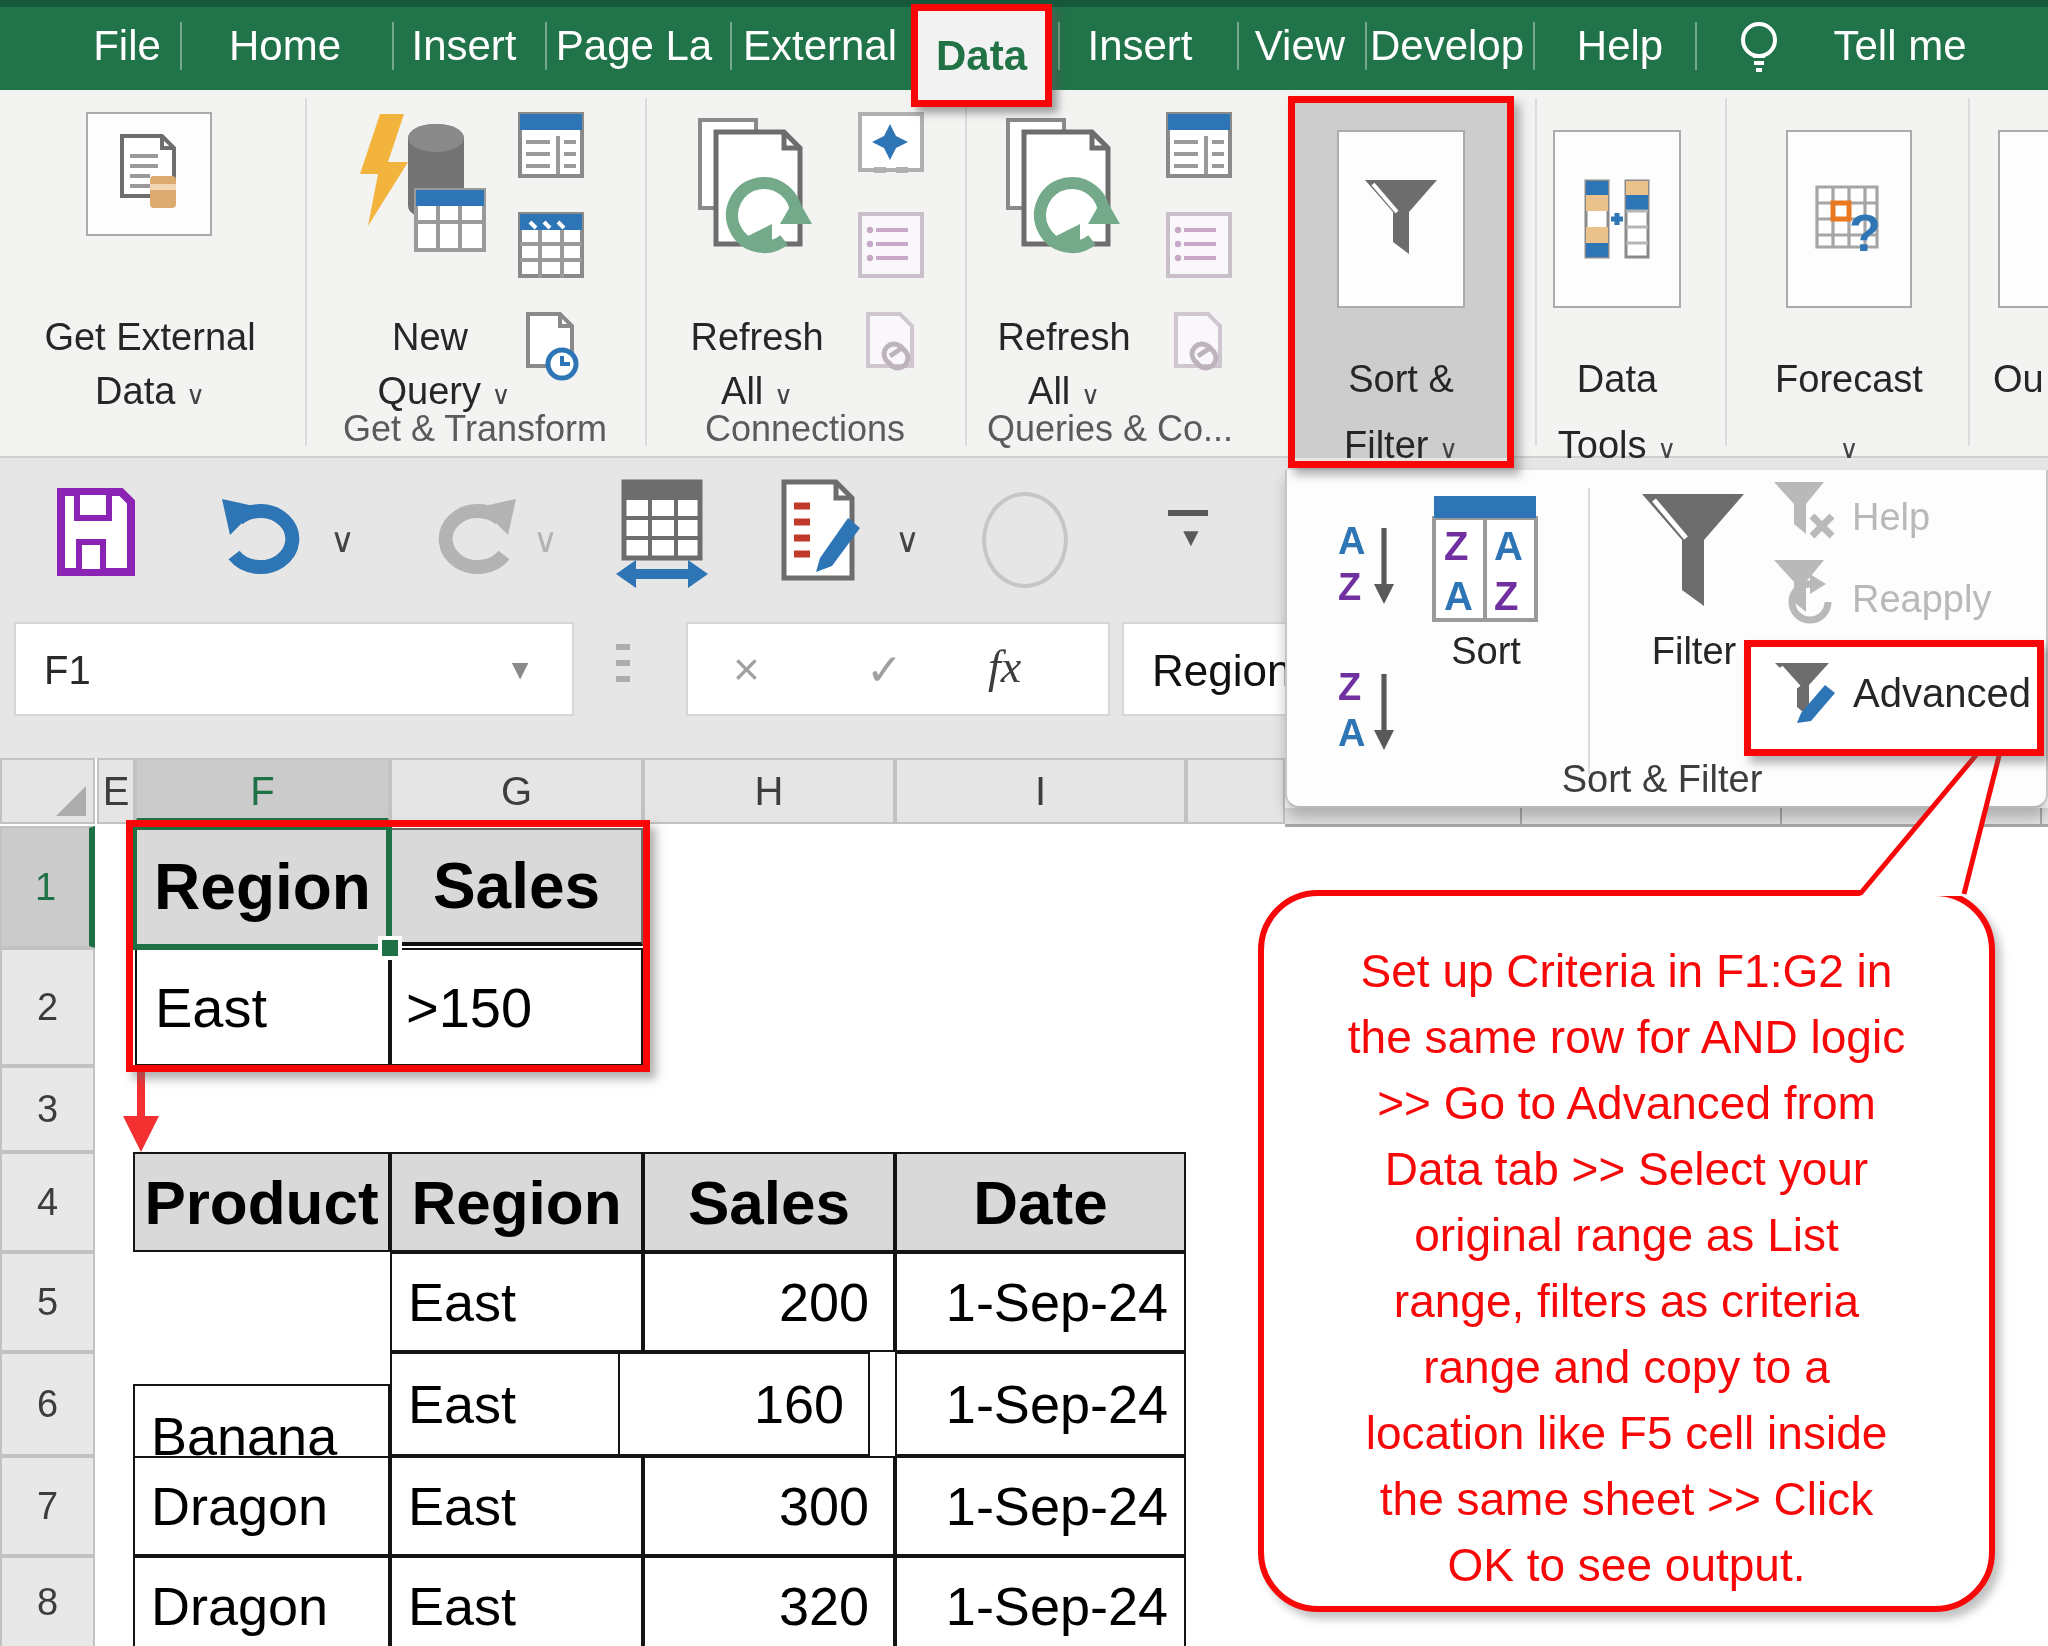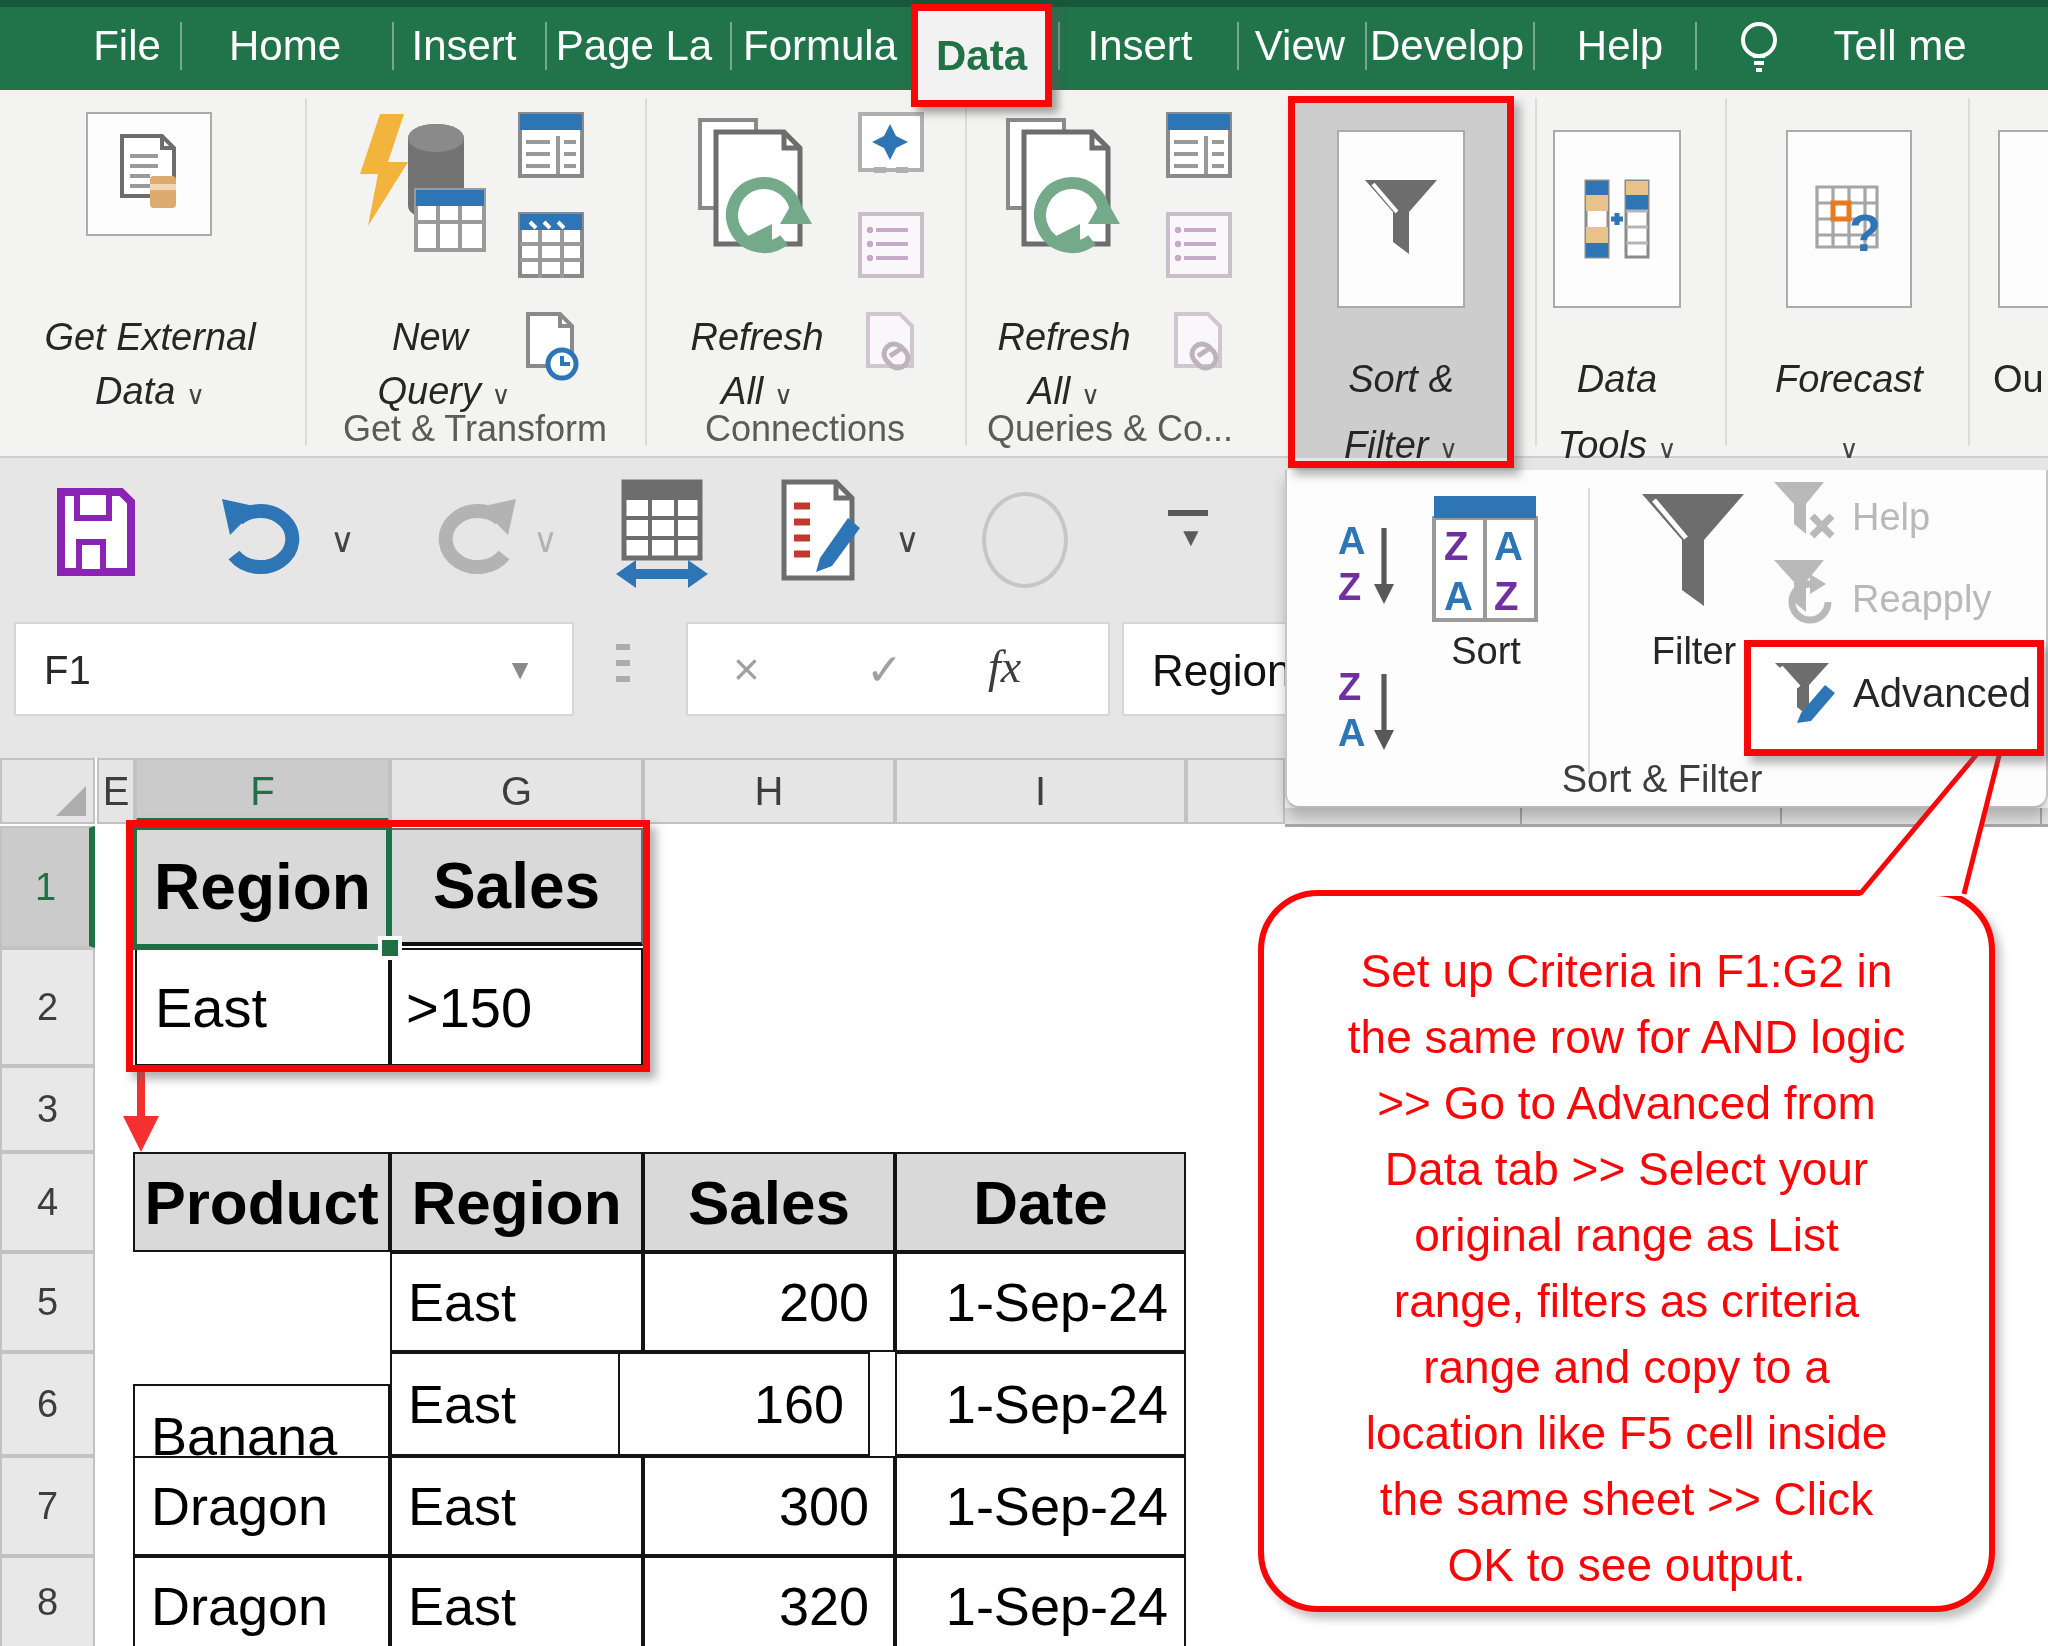--- a/index.html
+++ b/index.html
@@ -11,21 +11,21 @@
   .titletop{left:0;top:0;width:2048px;height:7px;background:#17573a;}
   .tab{top:0;height:90px;line-height:92px;color:#fff;font-size:42px;transform:translateX(-50%);white-space:nowrap;}
   .tsep{top:22px;width:2px;height:48px;background:rgba(255,255,255,.38);}
   .datatab{left:911px;top:4px;width:141px;height:103px;background:#f2f2f2;border:7px solid #f70707;
            box-shadow:6px 6px 8px rgba(90,90,90,.55);z-index:60;text-align:center;line-height:90px;
            color:#217346;font-size:42px;font-weight:bold;}
   
   .ribbon{left:0;top:90px;width:2048px;height:368px;background:#f3f3f2;border-bottom:2px solid #cfcfcf;}
   .rsep{top:98px;width:2px;height:348px;background:#dcdcdc;}
   .iconbtn{background:#fdfdfd;border:2px solid #ababab;display:flex;align-items:center;justify-content:center;}
-  .blabel{font-size:38px;color:#262626;text-align:right;white-space:nowrap;transform:translateX(-50%);font-style:italic;}
+  .blabel{font-size:38px;color:#262626;text-align:right;white-space:nowrap;transform:translateX(-50%);}
   .glabel{font-size:36px;color:#5b5b5b;text-align:center;white-space:nowrap;transform:translateX(-50%);}
   .chev{font-size:26px;color:#444;}
   
   .qatband{left:0;top:458px;width:2048px;height:300px;background:#e7e6e6;}
   .whitebox{background:#fff;border:2px solid #d6d6d6;}
   
   .colhead{top:758px;height:66px;background:#e5e5e5;border:2px solid #c2c2c2;text-align:center;
            line-height:62px;font-size:40px;color:#3d3d3d;}
   .rowhead{left:0;width:95px;background:#e8e8e8;border:2px solid #c2c2c2;text-align:center;
            font-size:38px;color:#3d3d3d;display:flex;align-items:center;justify-content:center;}
@@ -47,21 +47,21 @@
 <body>
 
 <div id="canvas">
 
   <div class="abs titlebar"></div>
   <div class="abs titletop"></div>
   <div class="abs tab" style="left:127px">File</div>
   <div class="abs tab" style="left:285px">Home</div>
   <div class="abs tab" style="left:464px">Insert</div>
   <div class="abs tab" style="left:634px">Page La</div>
-  <div class="abs tab" style="left:820px">Formula</div>
+  <div class="abs tab" style="left:820px">External</div>
   <div class="abs tab" style="left:1140px">Insert</div>
   <div class="abs tab" style="left:1300px">View</div>
   <div class="abs tab" style="left:1447px">Develop</div>
   <div class="abs tab" style="left:1620px">Help</div>
   <div class="abs tab" style="left:1900px">Tell me</div>
   <div class="abs tsep" style="left:180px"></div>
   <div class="abs tsep" style="left:392px"></div>
   <div class="abs tsep" style="left:545px"></div>
   <div class="abs tsep" style="left:730px"></div>
   <div class="abs tsep" style="left:1058px"></div>

